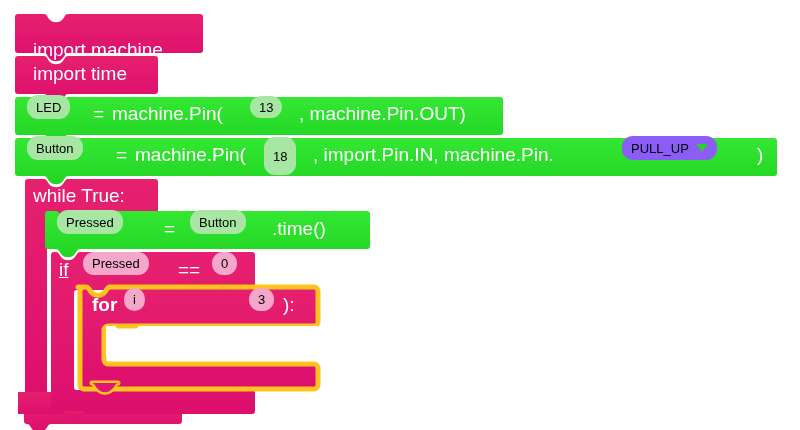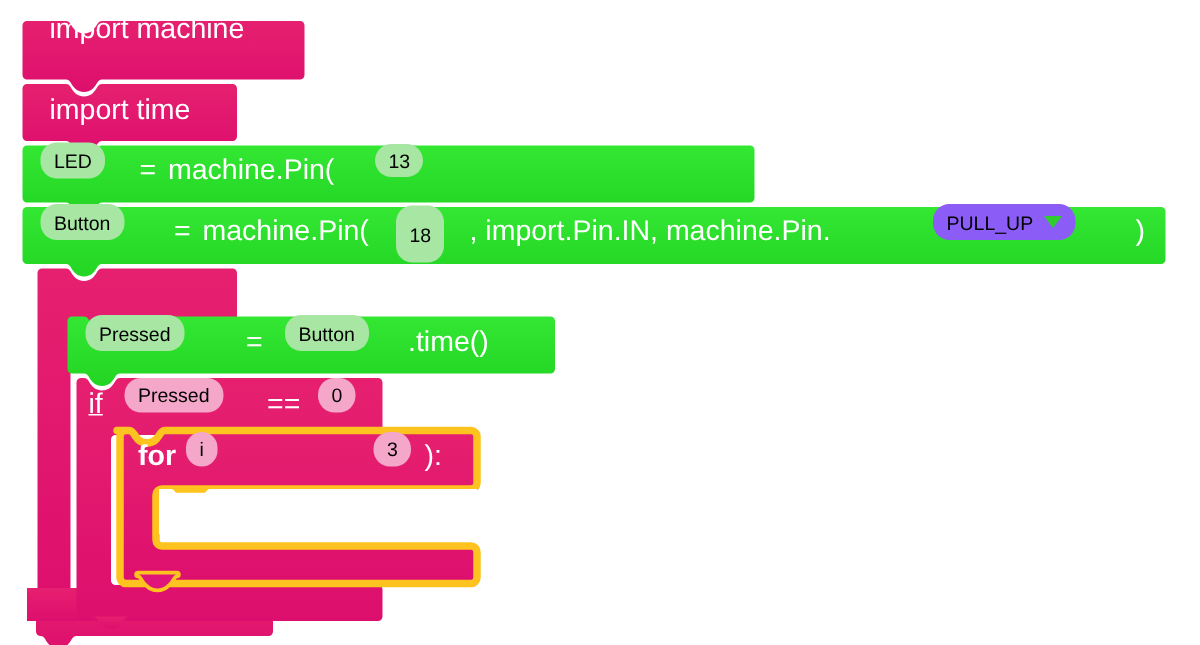--- a/index.html
+++ b/index.html
@@ -175,40 +175,42 @@
     <path d="M92,383 c3,0 3,4 7,7 c3,3 9,3 12,0 c4,-3 4,-7 7,-7 z" fill="#e0157a" stroke="#ffc31f" stroke-width="5" stroke-linejoin="round"></path>
     <path d="M92,383 c3,0 3,4 7,7 c3,3 9,3 12,0 c4,-3 4,-7 7,-7 z" fill="#e0157a"></path>
 
     <path d="M106,326
              h8 c3,0 3,4 7,7 c3,3 9,3 12,0 c4,-3 4,-7 7,-7
              h178
              v30
              h-212 z" fill="#ffffff"></path>
   </svg>
 
-  <div class="txt" style="left:33px; top:10px;">import machine</div>
+  <div class="txt" style="left:33px; top:40px;">import machine</div>
 
   <div class="txt" style="left:33px; top:64px;">import time</div>
 
   <div class="chip green" style="left:27px; top:95px; height:24px;">LED</div>
   <div class="txt" style="left:93px; top:104px;">=</div>
   <div class="txt" style="left:112px; top:104px;">machine.Pin(</div>
   <div class="chip green" style="left:250px; top:96px; height:22px;">13</div>
+  <div class="txt" style="left:299px; top:104px;">, machine.Pin.OUT)</div>
 
   <div class="chip green" style="left:27px; top:136px; height:24px;">Button</div>
   <div class="txt" style="left:116px; top:145px;">=</div>
   <div class="txt" style="left:135px; top:145px;">machine.Pin(</div>
   <div class="chip green" style="left:264px; top:137px; height:38px;">18</div>
   <div class="txt" style="left:313px; top:145px;">, import.Pin.IN, machine.Pin.</div>
   <div class="chip greenlt" style="left:622px; top:136px; height:24px;">
     <span>PULL_UP</span>
     <span class="caret"></span>
   </div>
   <div class="txt" style="left:757px; top:145px;">)</div>
 
+  <div class="txt" style="left:33px; top:186px;">while True:</div>
 
   <div class="chip green" style="left:57px; top:210px; height:24px;">Pressed</div>
   <div class="txt" style="left:164px; top:219px;">=</div>
   <div class="chip green" style="left:190px; top:210px; height:24px;">Button</div>
   <div class="txt" style="left:272px; top:219px;">.time()</div>
 
   <div class="txt" style="left:59px; top:260px;text-decoration:underline;">if</div>
   <div class="chip pink" style="left:83px; top:252px; height:23px;">Pressed</div>
   <div class="txt" style="left:178px; top:260px;">==</div>
   <div class="chip pink" style="left:212px; top:252px; height:23px;">0</div>

